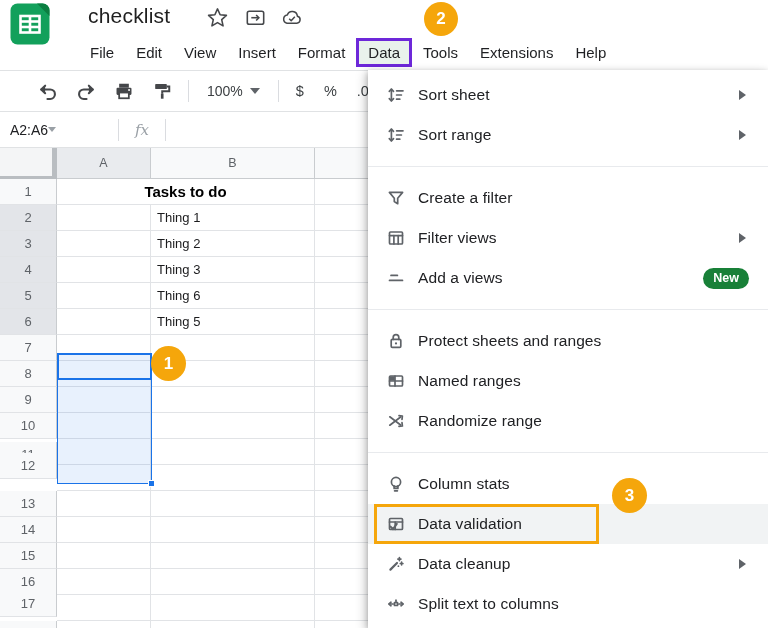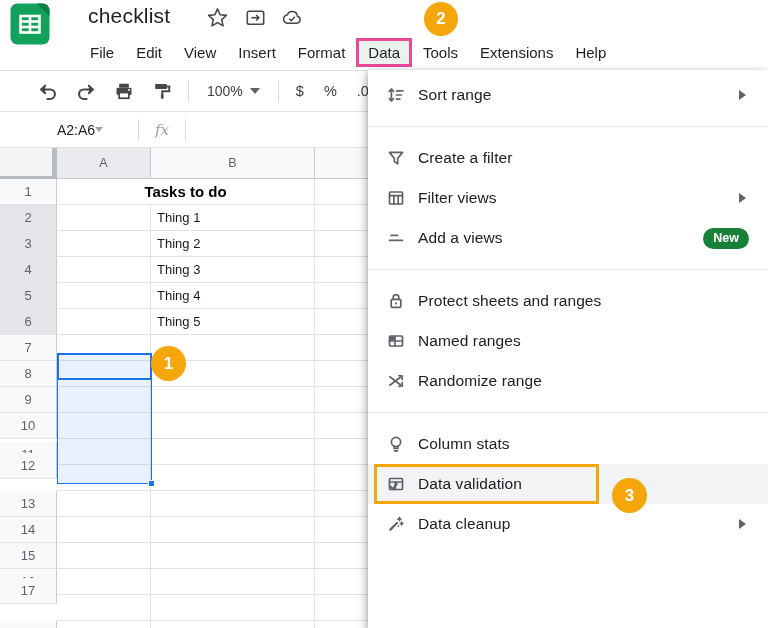--- a/index.html
+++ b/index.html
@@ -10,31 +10,31 @@
   }
   
   .titlebar { position:absolute; left:0; top:0; width:768px; height:36px; }
   .logo { position:absolute; left:10px; top:3px; width:40px; height:42px; }
   .doc-title { position:absolute; left:88px; top:4px; font-size:21px; font-weight:500; color:#1f1f1f; letter-spacing:.2px; }
   .title-action { position:absolute; top:6px; width:22px; height:22px; display:flex; align-items:center; justify-content:center; }
   .ta-star { left:206px; } .ta-folder { left:244px; } .ta-cloud { left:281px; }
   
   .menubar { position:absolute; left:79px; top:36px; height:32px; display:flex; align-items:center; }
   .menubar-item { padding:5px 11px; font-size:15px; color:#1f2023; border-radius:4px; white-space:nowrap; }
-  .menubar-item.active { background:#E9F2EC; border:3px solid #ec4899; border-radius:0; padding:3px 9px; }
+  .menubar-item.active { background:#E9F2EC; border:3px solid #6d28d9; border-radius:0; padding:3px 9px; }
   
   .toolbar { position:absolute; left:0; top:70px; width:768px; height:42px; border-top:1px solid #e0e2e4; border-bottom:1px solid #e0e2e4; display:flex; align-items:center; padding-left:36px; gap:14px; }
   .tb-icon { width:24px; height:24px; display:flex; align-items:center; justify-content:center; }
   .tb-divider { width:1px; height:22px; background:#dadce0; }
   .tb-zoom { display:flex; align-items:center; gap:7px; font-size:14px; color:#3c4043; padding:0 4px; }
   .caret-down { width:0; height:0; border-left:5px solid transparent; border-right:5px solid transparent; border-top:6px solid #5f6368; }
   .tb-text { font-size:14.5px; color:#3c4043; font-weight:500; padding:0 3px; }
   
   .formulabar { position:absolute; left:0; top:112px; width:768px; height:36px; border-bottom:1px solid #e0e2e4; display:flex; align-items:center; }
-  .namebox { width:118px; display:flex; align-items:center; justify-content:center; padding:0 8px 0 10px;margin-left:20px; }
+  .namebox { width:118px; display:flex; align-items:center; justify-content:flex-start; padding:0 8px 0 10px; }
   .namebox-text { font-size:14px; color:#202124; }
   .nb-caret { width:0; height:0; border-left:4.5px solid transparent; border-right:4.5px solid transparent; border-top:5px solid #9aa0a6; }
   .fb-divider { width:1px; height:22px; background:#dadce0; }
   .fx { width:46px; text-align:center; font-family:"DejaVu Serif", serif; font-style:italic; font-size:15px; color:#9aa0a6; }
   .formula-input { flex:1; height:100%; }
   
   .grid { position:absolute; left:0; top:148px; width:768px; height:480px; }
   .corner-box { position:absolute; left:0; top:0; width:57px; height:31px; background:#f4f5f6; border-right:5px solid #b9bdc1; border-bottom:3px solid #b9bdc1; }
   .col-header { position:absolute; top:0; height:31px; background:#f8f9fa; border-right:1px solid #c9cccf; border-bottom:1px solid #c9cccf; display:flex; align-items:center; justify-content:center; font-size:12.5px; color:#5f6368; }
   .col-header.sel { background:#e9ebee; }
@@ -179,21 +179,21 @@
       <div class="row-header sel" style="top: 83px; height: 26px;">3</div>
       <div class="cell" style="left: 57px; top: 83px; width: 94px; height: 26px;"></div>
       <div class="cell" style="left: 151px; top: 83px; width: 164px; height: 26px;">Thing 2</div>
       <div class="cell nb" style="left: 315px; top: 83px; width: 53px; height: 26px;"></div>
       <div class="row-header sel" style="top: 109px; height: 26px;">4</div>
       <div class="cell" style="left: 57px; top: 109px; width: 94px; height: 26px;"></div>
       <div class="cell" style="left: 151px; top: 109px; width: 164px; height: 26px;">Thing 3</div>
       <div class="cell nb" style="left: 315px; top: 109px; width: 53px; height: 26px;"></div>
       <div class="row-header sel" style="top: 135px; height: 26px;">5</div>
       <div class="cell" style="left: 57px; top: 135px; width: 94px; height: 26px;"></div>
-      <div class="cell" style="left: 151px; top: 135px; width: 164px; height: 26px;">Thing 4</div>
+      <div class="cell" style="left: 151px; top: 135px; width: 164px; height: 26px;">Thing 6</div>
       <div class="cell nb" style="left: 315px; top: 135px; width: 53px; height: 26px;"></div>
       <div class="row-header sel" style="top: 161px; height: 26px;">6</div>
       <div class="cell" style="left: 57px; top: 161px; width: 94px; height: 26px;"></div>
       <div class="cell" style="left: 151px; top: 161px; width: 164px; height: 26px;">Thing 5</div>
       <div class="cell nb" style="left: 315px; top: 161px; width: 53px; height: 26px;"></div>
       <div class="row-header" style="top: 187px; height: 26px;">7</div>
       <div class="cell" style="left: 57px; top: 187px; width: 94px; height: 26px;"></div>
       <div class="cell" style="left: 151px; top: 187px; width: 164px; height: 26px;"></div>
       <div class="cell nb" style="left: 315px; top: 187px; width: 53px; height: 26px;"></div>
       <div class="row-header" style="top: 213px; height: 26px;">8</div>
@@ -225,21 +225,21 @@
       <div class="cell" style="left: 151px; top: 369px; width: 164px; height: 26px;"></div>
       <div class="cell nb" style="left: 315px; top: 369px; width: 53px; height: 26px;"></div>
       <div class="row-header" style="top: 395px; height: 26px;">15</div>
       <div class="cell" style="left: 57px; top: 395px; width: 94px; height: 26px;"></div>
       <div class="cell" style="left: 151px; top: 395px; width: 164px; height: 26px;"></div>
       <div class="cell nb" style="left: 315px; top: 395px; width: 53px; height: 26px;"></div>
       <div class="row-header" style="top: 421px; height: 26px;">16</div>
       <div class="cell" style="left: 57px; top: 421px; width: 94px; height: 26px;"></div>
       <div class="cell" style="left: 151px; top: 421px; width: 164px; height: 26px;"></div>
       <div class="cell nb" style="left: 315px; top: 421px; width: 53px; height: 26px;"></div>
-      <div class="row-header" style="top: 430px; height: 26px;">17</div>
+      <div class="row-header" style="top: 443px; height: 26px;">17</div>
       <div class="cell" style="left: 57px; top: 447px; width: 94px; height: 26px;"></div>
       <div class="cell" style="left: 151px; top: 447px; width: 164px; height: 26px;"></div>
       <div class="cell nb" style="left: 315px; top: 447px; width: 53px; height: 26px;"></div>
       <div class="row-header" style="top: 473px; height: 26px;"></div>
       <div class="cell" style="left: 57px; top: 473px; width: 94px; height: 26px;"></div>
       <div class="cell" style="left: 151px; top: 473px; width: 164px; height: 26px;"></div>
       <div class="cell nb" style="left: 315px; top: 473px; width: 53px; height: 26px;"></div>
       <div class="selection-box"></div>
       <div class="active-cell"></div>
       <div class="fill-handle"></div>
@@ -250,20 +250,36 @@
         <span class="mi-icon">
           <svg width="20" height="20" viewBox="0 0 20 20" fill="none" stroke="#5f6368" stroke-width="1.7" stroke-linecap="round" stroke-linejoin="round">
             <line x1="5.4" y1="4.4" x2="5.4" y2="15.6"></line>
             <path d="M3.3 6.4 L5.4 4.2 L7.5 6.4"></path>
             <path d="M3.3 13.6 L5.4 15.8 L7.5 13.6"></path>
             <line x1="10.6" y1="5.8" x2="17" y2="5.8"></line>
             <line x1="10.6" y1="10" x2="15.4" y2="10"></line>
             <line x1="10.6" y1="14.2" x2="13.8" y2="14.2"></line>
           </svg>
         </span>
+        <span class="mi-label">Sort sheet</span>
+        <span class="mi-right">
+          <span class="submenu-arrow"></span>
+        </span>
+      </div>
+      <div class="menu-item">
+        <span class="mi-icon">
+          <svg width="20" height="20" viewBox="0 0 20 20" fill="none" stroke="#5f6368" stroke-width="1.7" stroke-linecap="round" stroke-linejoin="round">
+            <line x1="5.4" y1="4.4" x2="5.4" y2="15.6"></line>
+            <path d="M3.3 6.4 L5.4 4.2 L7.5 6.4"></path>
+            <path d="M3.3 13.6 L5.4 15.8 L7.5 13.6"></path>
+            <line x1="10.6" y1="5.8" x2="17" y2="5.8"></line>
+            <line x1="10.6" y1="10" x2="15.4" y2="10"></line>
+            <line x1="10.6" y1="14.2" x2="13.8" y2="14.2"></line>
+          </svg>
+        </span>
         <span class="mi-label">Sort range</span>
         <span class="mi-right">
           <span class="submenu-arrow"></span>
         </span>
       </div>
       <div class="menu-divider"></div>
       <div class="menu-item">
         <span class="mi-icon">
           <svg width="20" height="20" viewBox="0 0 20 20" fill="none" stroke="#5f6368" stroke-width="1.7" stroke-linecap="round" stroke-linejoin="round">
             <path d="M3.4 4.4 H16.6 L11.7 10.3 V15.7 L8.3 13.5 V10.3 Z"></path>
@@ -360,19 +376,32 @@
             <path d="M13.4 3.6 v3 M11.9 5.1 h3"></path>
             <path d="M15.6 8.2 v2.6 M14.3 9.5 h2.6"></path>
             <circle cx="12.4" cy="12.2" r="0.9" fill="#5f6368" stroke="none"></circle>
           </svg>
         </span>
         <span class="mi-label">Data cleanup</span>
         <span class="mi-right">
           <span class="submenu-arrow"></span>
         </span>
       </div>
+      <div class="menu-item">
+        <span class="mi-icon">
+          <svg width="20" height="20" viewBox="0 0 20 20" fill="none" stroke="#5f6368" stroke-width="1.7" stroke-linecap="round" stroke-linejoin="round">
+            <rect x="8.5" y="8.5" width="3" height="3"></rect>
+            <line x1="10" y1="8.5" x2="10" y2="6.2"></line>
+            <line x1="7.2" y1="10" x2="3.2" y2="10"></line>
+            <path d="M5 8.2 L3 10 L5 11.8"></path>
+            <line x1="12.8" y1="10" x2="16.8" y2="10"></line>
+            <path d="M15 8.2 L17 10 L15 11.8"></path>
+          </svg>
+        </span>
+        <span class="mi-label">Split text to columns</span>
+      </div>
     </div>
 
   <div class="badge badge-1">1</div>
   <div class="badge badge-2">2</div>
   <div class="badge badge-3">3</div>
 
 </div>
 
 </body></html>

